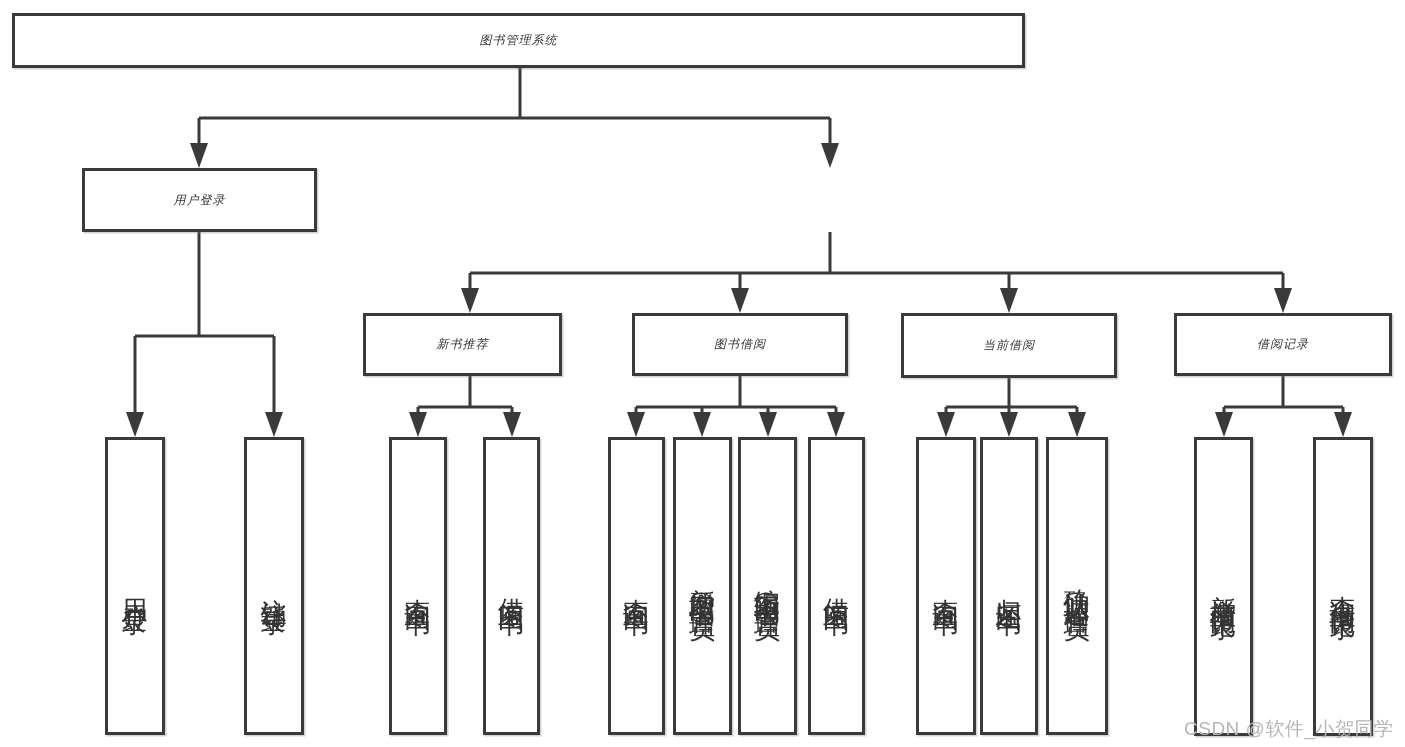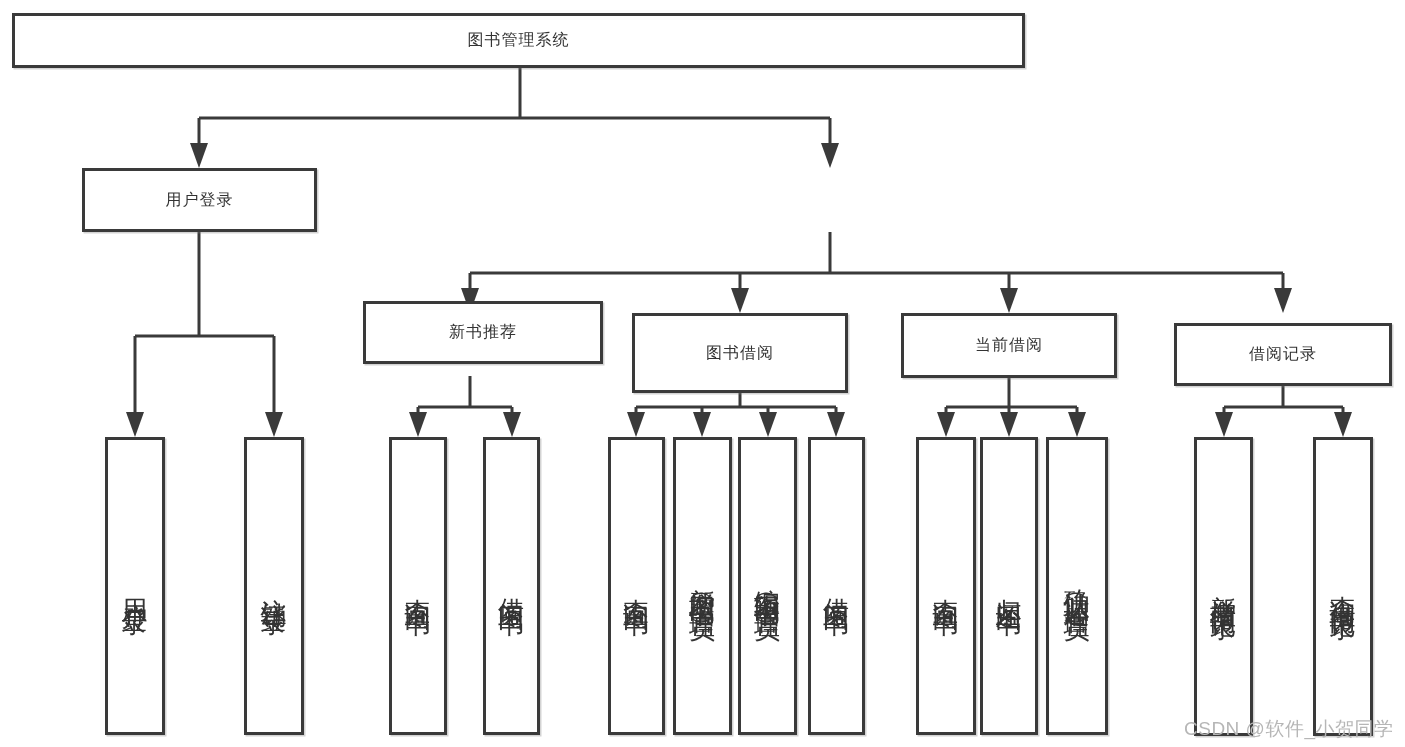--- a/index.html
+++ b/index.html
@@ -22,24 +22,25 @@
   }
   .node{
     position:absolute;
     box-sizing:border-box;
     background:#fff;
     border:3px solid var(--line);
     display:flex;align-items:center;justify-content:center;
     box-shadow:1.5px 1.5px 0 rgba(130,130,130,0.35);
   }
   .lbl{
-    font-size:16px;
+    font-size:12px;
     color:var(--text);
     letter-spacing:1px;
     white-space:nowrap;
+    font-style:italic;
   }
   .vlbl{
     writing-mode:vertical-rl;
     font-size:26px;
     color:var(--text);
     letter-spacing:4px;
     line-height:1;
   }
   .watermark{
     position:absolute;
@@ -80,30 +81,30 @@
     </svg>
 
   <div class="node" style="left:12px;top:13px;width:1013px;height:55px">
     <span class="lbl">图书管理系统</span>
   </div>
 
   <div class="node" style="left:82px;top:168px;width:235px;height:64px">
     <span class="lbl">用户登录</span>
   </div>
 
-  <div class="node" style="left:363px;top:301px;width:240px;height:63px">
+  <div class="node" style="left:363px;top:313px;width:199px;height:63px">
     <span class="lbl">新书推荐</span>
   </div>
-  <div class="node" style="left:632px;top:313px;width:216px;height:80px">
+  <div class="node" style="left:632px;top:313px;width:216px;height:63px">
     <span class="lbl">图书借阅</span>
   </div>
   <div class="node" style="left:901px;top:313px;width:216px;height:65px">
     <span class="lbl">当前借阅</span>
   </div>
-  <div class="node" style="left:1174px;top:323px;width:218px;height:63px">
+  <div class="node" style="left:1174px;top:313px;width:218px;height:63px">
     <span class="lbl">借阅记录</span>
   </div>
 
   <div class="node" style="left:105px;top:437px;width:60px;height:298px">
     <span class="vlbl">用户登录</span>
   </div>
   <div class="node" style="left:244px;top:437px;width:60px;height:298px">
     <span class="vlbl">注销登录</span>
   </div>
 

